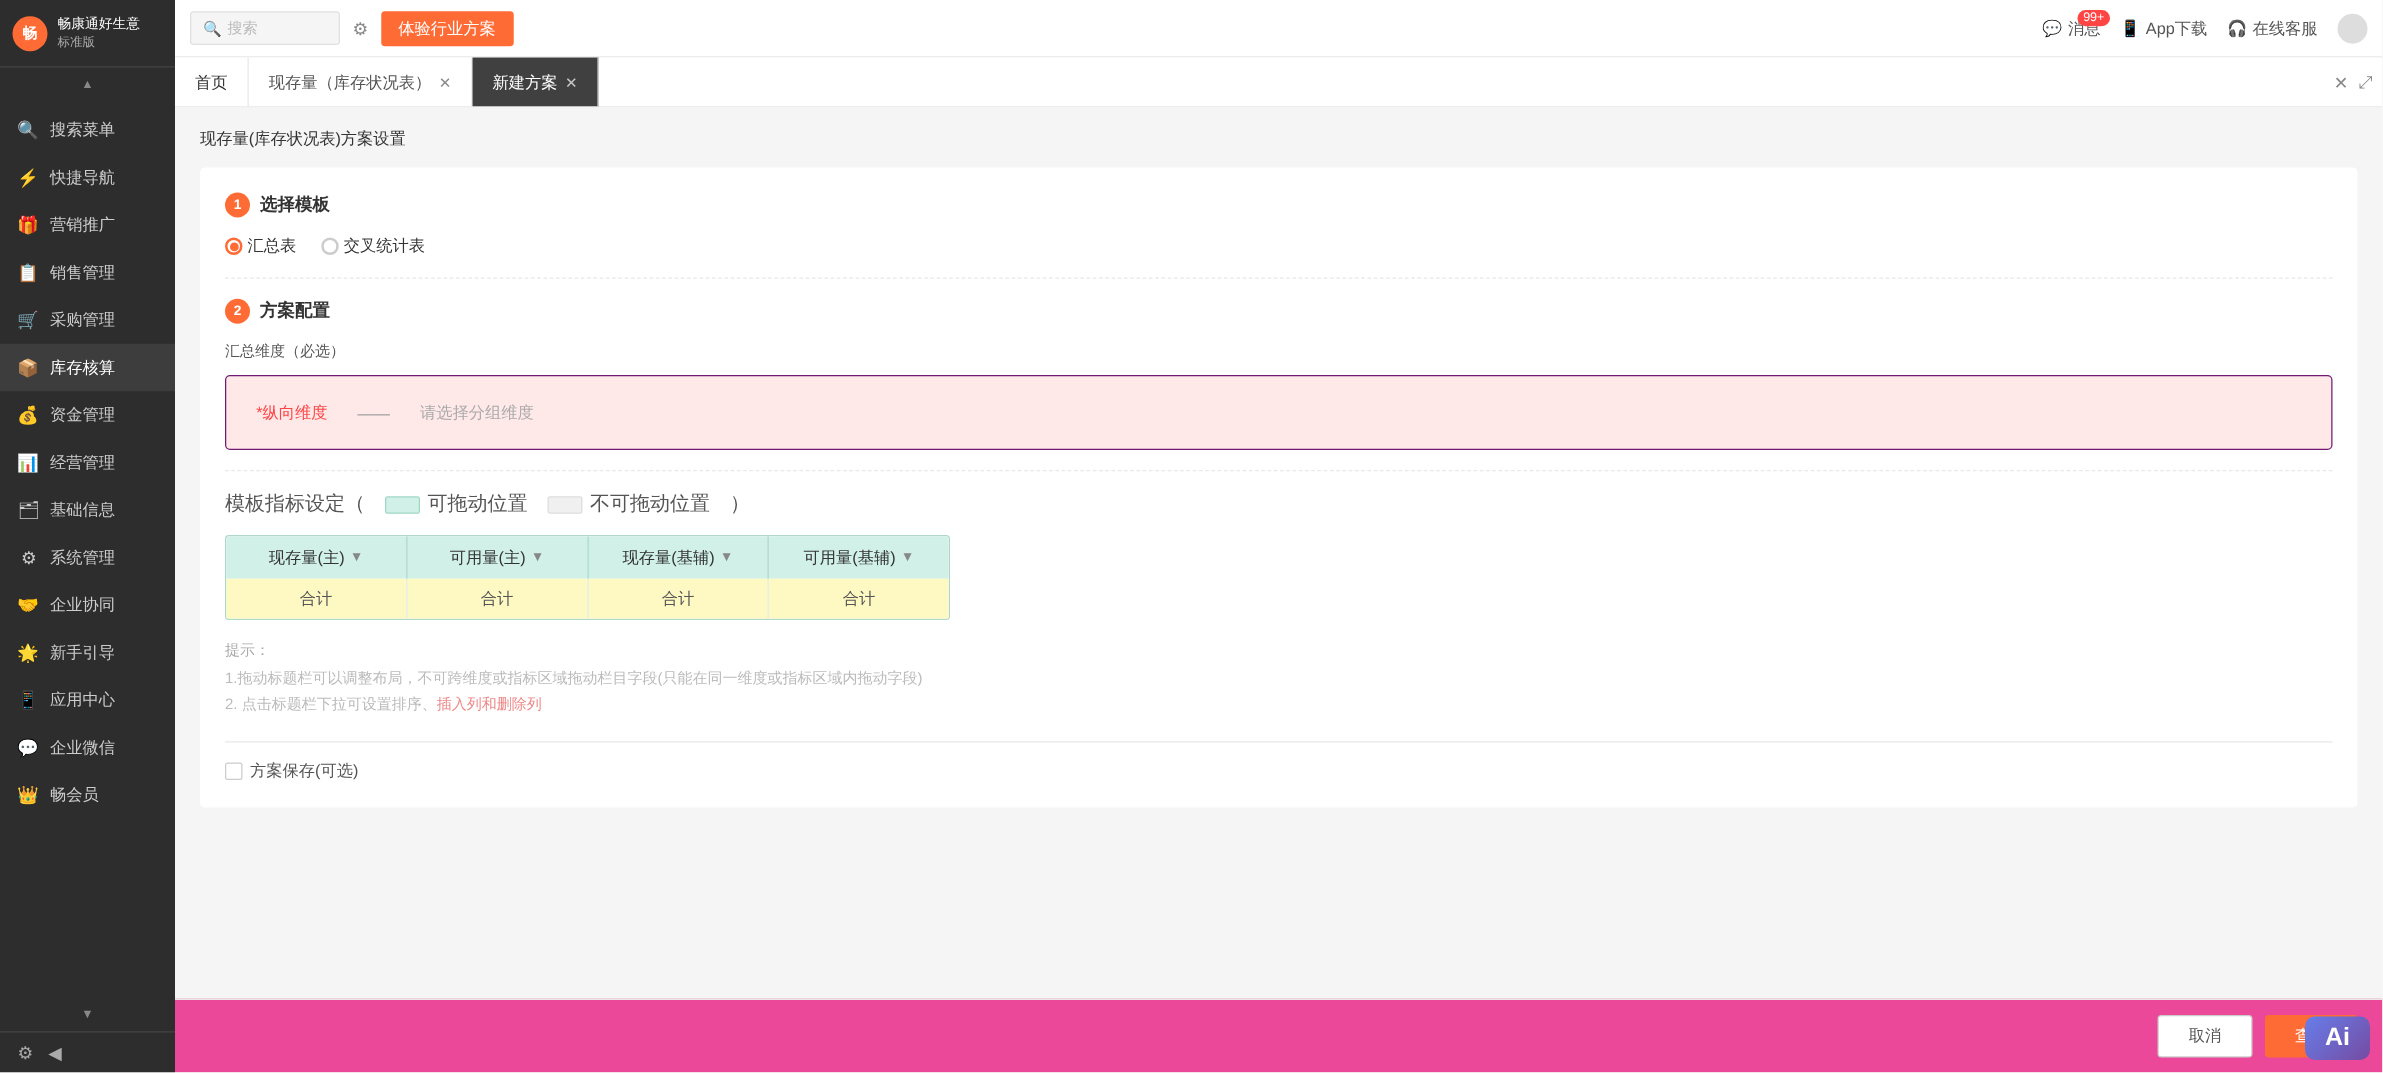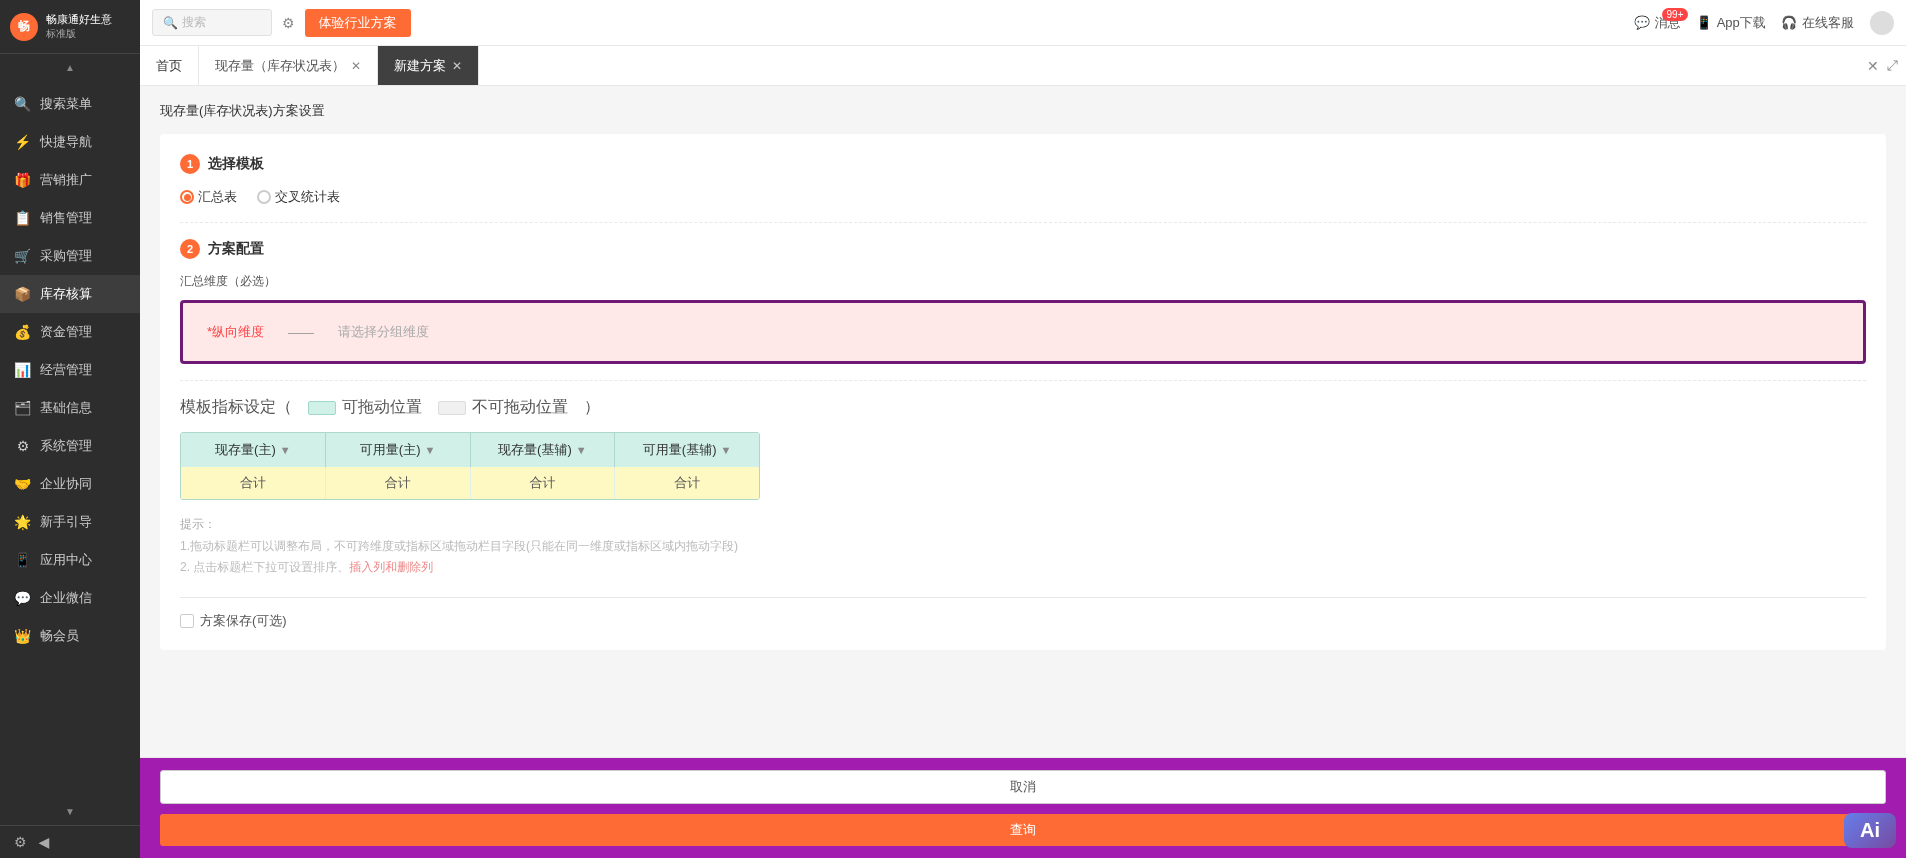--- a/index.html
+++ b/index.html
@@ -136,21 +136,21 @@
       content: ''; width: 7px; height: 7px; background: #ff6b35; border-radius: 50%;
     }
     .radio-label { font-size: 13px; color: #333; }
 
     .section-divider { border: none; border-top: 1px dashed #e8e8e8; margin: 16px 0; }
 
     
     .section-label { font-size: 12px; color: #555; margin-bottom: 10px; }
 
     .dimension-box {
-      background: #ffe8e8; border: 3px solid #701a75; border-radius: 4px;
+      background: #ffe8e8; border: 1px solid #701a75; border-radius: 4px;
       padding: 20px 24px; display: flex; align-items: center; gap: 16px; margin-bottom: 16px;
     }
     .dimension-label { color: #ff4444; font-size: 13px; }
     .dimension-dash { color: #999; margin: 0 8px; }
     .dimension-placeholder { color: #aaa; font-size: 13px; }
 
     
     .indicator-row { display: flex; align-items: center; gap: 16px; margin-bottom: 14px; font-size: 16px; color: #555; }
     .indicator-legend { display: flex; align-items: center; gap: 6px; }
     .legend-box-movable {
@@ -186,21 +186,21 @@
     
     .save-row { display: flex; align-items: center; gap: 6px; margin-top: 20px; padding-top: 14px; border-top: 1px solid #e8e8e8; }
     .checkbox-box {
       width: 14px; height: 14px; border: 1px solid #ccc; border-radius: 2px; cursor: pointer;
     }
     .save-label { font-size: 13px; color: #555; }
 
     
     .footer-actions {
       display: flex; justify-content: flex-end; gap: 10px;
-      padding: 12px 20px; background: #a21caf; border-top: 1px solid #e8e8e8; flex-shrink: 0; flex-direction: column;
+      padding: 12px 20px; background: #ec4899; border-top: 1px solid #e8e8e8; flex-shrink: 0;
     }
     .btn-cancel {
       padding: 7px 24px; border: 1px solid #ccc; background: #fff; border-radius: 3px;
       cursor: pointer; font-size: 13px; color: #555;
     }
     .btn-query {
       padding: 7px 24px; border: none; background: #ff6b35; border-radius: 3px;
       cursor: pointer; font-size: 13px; color: white;
     }
 

